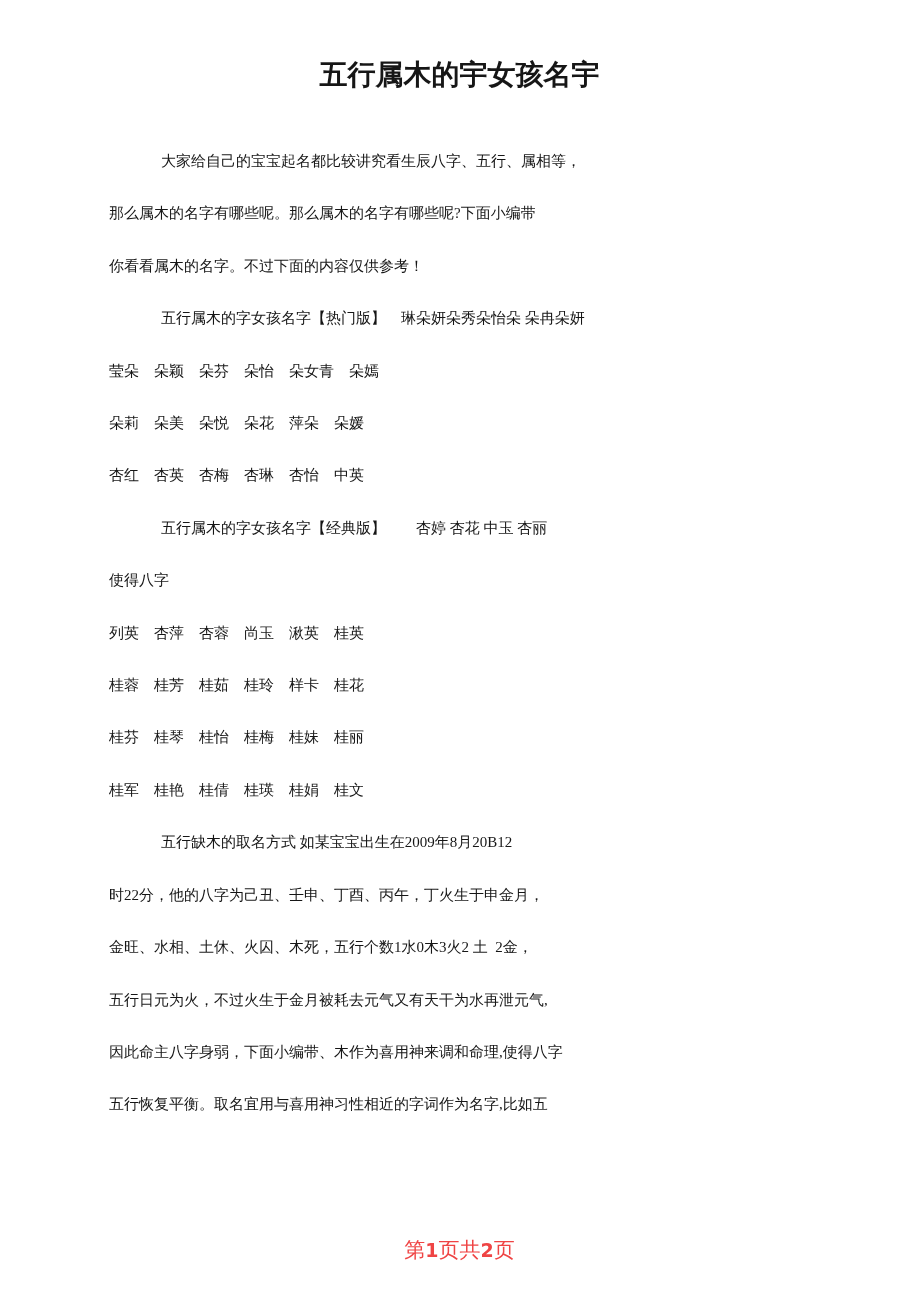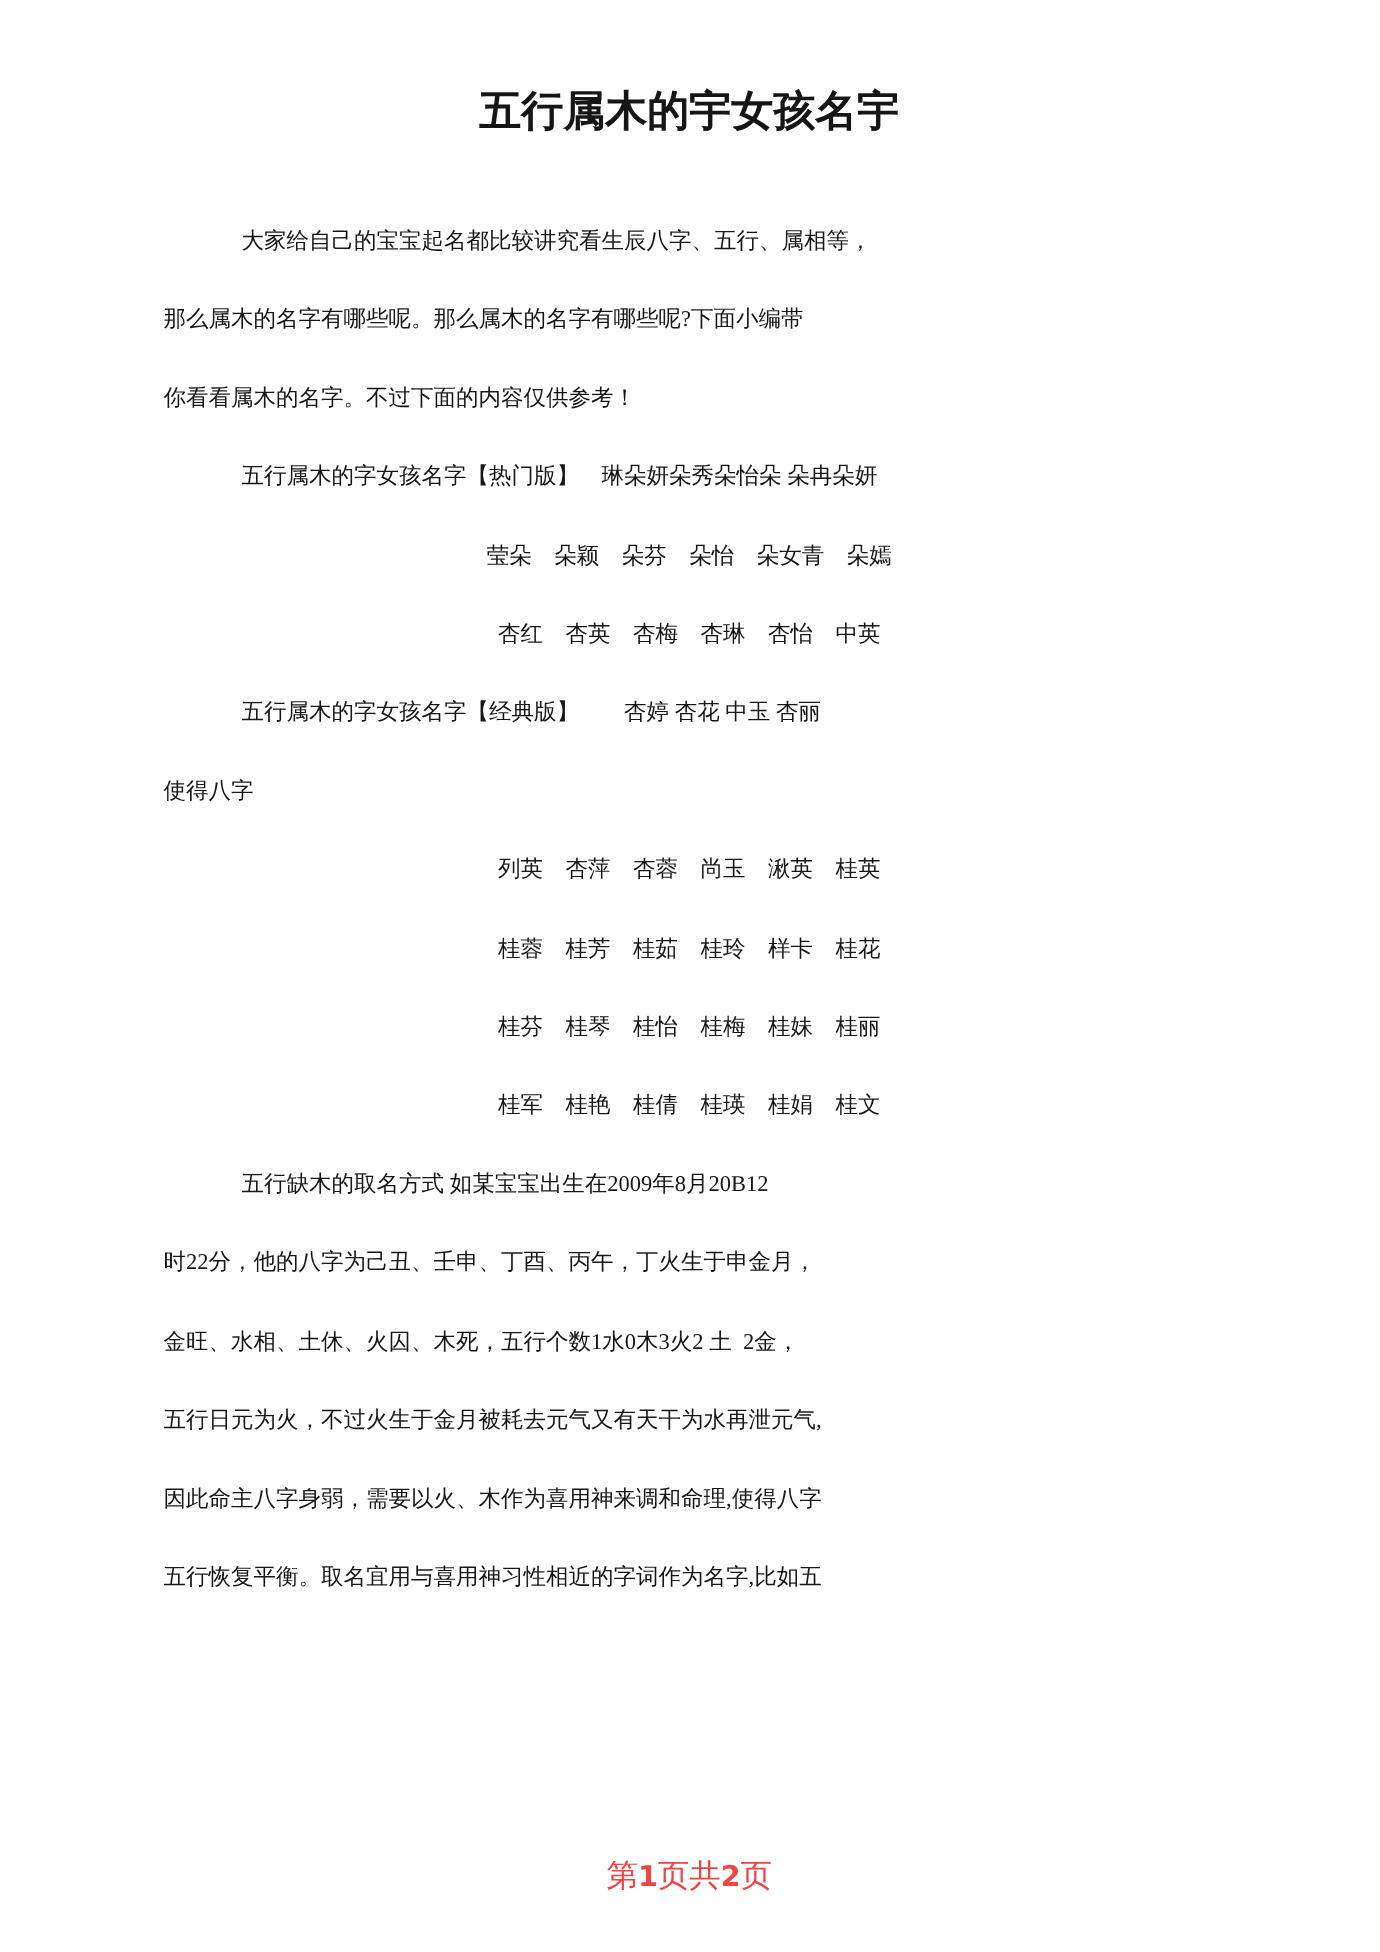--- a/index.html
+++ b/index.html
@@ -26,21 +26,21 @@
     text-align: center;
     white-space: pre;
   }
   .body-flow {
     margin-top: 43px;
     font-size: 15px;
     line-height: 52.4px;
   }
   .line { white-space: pre; }
   .indent { text-indent: 52px; }
-  .name-row { text-align: center; }
+  .name-row { text-align: left; }
   .page-footer {
     position: absolute;
     left: 109px;
     top: 1236px;
     width: 701px;
     text-align: center;
     font-size: 21px;
     color: #ef4444;
   }
   .page-footer b {
@@ -58,33 +58,34 @@
     <h1 class="doc-title">五行属木的宇女孩名宇</h1>
 
     <div class="body-flow">
 
       <div class="line indent">大家给自己的宝宝起名都比较讲究看生辰八字、五行、属相等，</div>
       <div class="line">那么属木的名字有哪些呢。那么属木的名字有哪些呢?下面小编带</div>
       <div class="line">你看看属木的名字。不过下面的内容仅供参考！</div>
 
       <div class="line indent">五行属木的字女孩名字【热门版】　琳朵妍朵秀朵怡朵 朵冉朵妍</div>
       <div class="line name-row">莹朵　朵颖　朵芬　朵怡　朵女青　朵嫣</div>
+      <div class="line name-row">朵莉　朵美　朵悦　朵花　萍朵　朵媛</div>
       <div class="line name-row">杏红　杏英　杏梅　杏琳　杏怡　中英</div>
 
       <div class="line indent">五行属木的字女孩名字【经典版】　　杏婷 杏花 中玉 杏丽</div>
       <div class="line">使得八字</div>
       <div class="line name-row">列英　杏萍　杏蓉　尚玉　湫英　桂英</div>
       <div class="line name-row">桂蓉　桂芳　桂茹　桂玲　样卡　桂花</div>
       <div class="line name-row">桂芬　桂琴　桂怡　桂梅　桂妹　桂丽</div>
       <div class="line name-row">桂军　桂艳　桂倩　桂瑛　桂娟　桂文</div>
 
       <div class="line indent">五行缺木的取名方式 如某宝宝出生在2009年8月20B12</div>
       <div class="line">时22分，他的八字为己丑、壬申、丁酉、丙午，丁火生于申金月，</div>
       <div class="line">金旺、水相、土休、火囚、木死，五行个数1水0木3火2 土  2金，</div>
       <div class="line">五行日元为火，不过火生于金月被耗去元气又有天干为水再泄元气,</div>
-      <div class="line">因此命主八字身弱，需要以火、木作为喜用神来调和命理,使得八字</div>
+      <div class="line">因此命主八字身弱，下面小编带、木作为喜用神来调和命理,使得八字</div>
       <div class="line">五行恢复平衡。取名宜用与喜用神习性相近的字词作为名字,比如五</div>
 
     </div>
   </div>
 
   <div class="page-footer"><span>第</span><b>1</b><span>页共</span><b>2</b><span>页</span></div>
 </div>
 
 </body></html>

